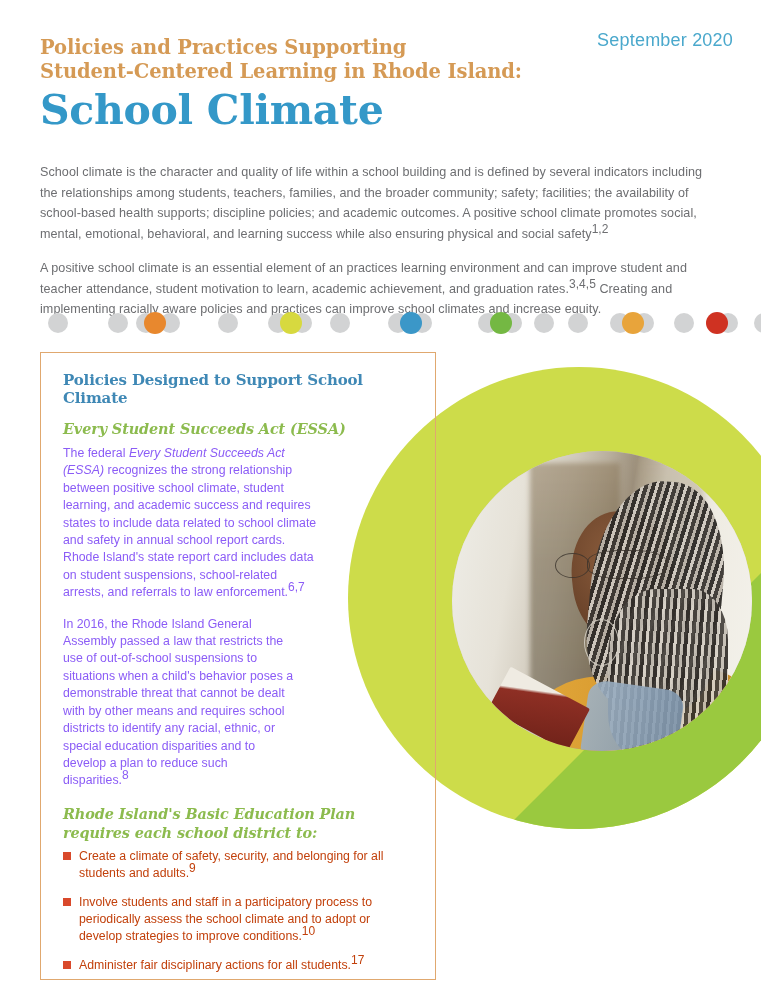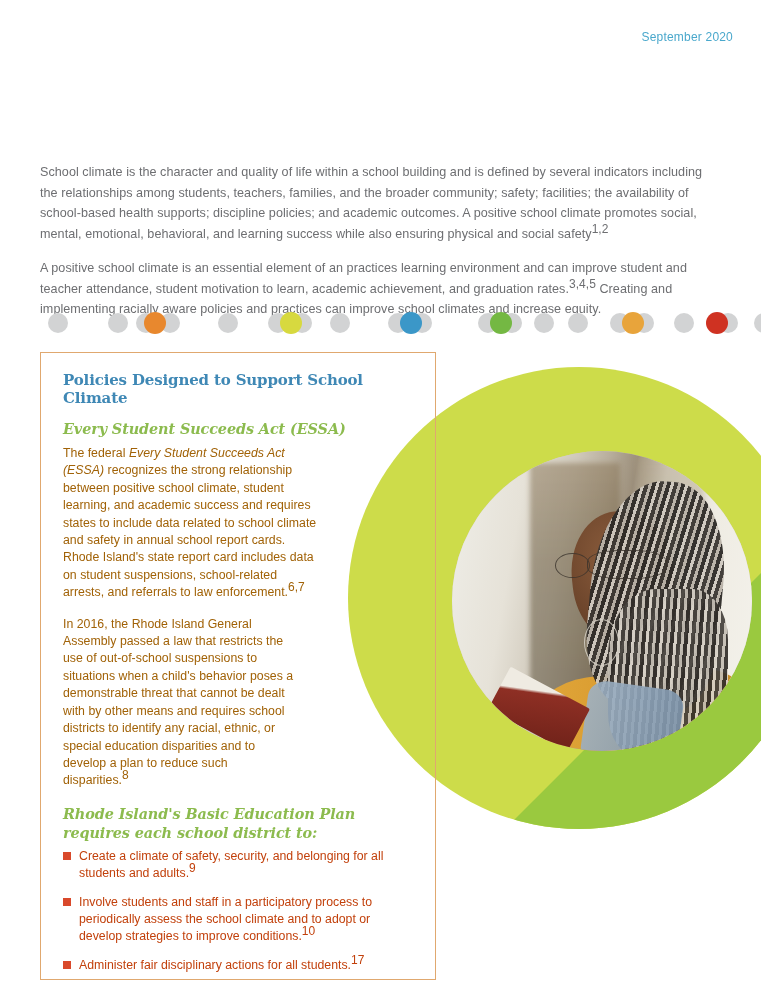--- a/index.html
+++ b/index.html
@@ -21,21 +21,21 @@
     inset: 0;
     background: #ffffff;
   }
 
   
   .date {
     position: absolute;
     top: 30px;
     right: 28px;
     font-family: "Liberation Sans", sans-serif;
-    font-size: 12px;
+    font-size: 18px;
     color: #4aa8cc;
     letter-spacing: 0.2px;
     text-align: right;
   }
 
   
   .title-block {
     position: absolute;
     left: 40px;
     top: 36px;
@@ -275,21 +275,21 @@
     font-size: 14.4px;
     line-height: 19px;
     color: #8cbb4e;
     margin: 0 0 7px 0;
     letter-spacing: -0.1px;
   }
   .sec-head.tight { margin-bottom: 6px; }
   .body-text {
     font-size: 12.3px;
     line-height: 17.4px;
-    color: #a16207;
+    color: #8b5cf6;
     margin: 0 7px 14px 0;
     letter-spacing: 0.02px;
   }
   .body-text em { font-style: italic; }
   .w1 { width: 258px; }
   .w2 { width: 232px; }
 
   ul.bullets {
     list-style: none;
     margin: 0;
@@ -314,20 +314,27 @@
     background: #d9492b;
   }
 </style>
 </head>
 <body>
 
 <div class="page">
 
   <div class="date">September 2020</div>
 
+  <div class="title-block">
+    <div class="kicker">
+      <span>Policies and Practices Supporting</span>
+      <span class="l2">Student-Centered Learning in Rhode Island:</span>
+    </div>
+    <div class="headline">School Climate</div>
+  </div>
 
   <div class="intro" style="top:162px;">
     <p class="p1"><span>School climate is the character and quality of life within a school building and is defined by several indicators including the relationships among students, teachers, families, and the broader community; safety; facilities; the availability of school-based health supports; discipline policies; and academic outcomes. A positive school climate promotes social, mental, emotional, behavioral, and learning success while also ensuring physical and social safety</span><sup>1,2</sup></p>
     <p><span>A positive school climate is an essential element of an practices learning environment and can improve student and teacher attendance, student motivation to learn, academic achievement, and graduation rates.</span><sup>3,4,5</sup><span> Creating and implementing racially aware policies and practices can improve school climates and increase equity.</span></p>
   </div>
 
   <div class="dots" id="dot-row">
       <span class="dot gray" style="left: 8px;"></span>
       <span class="dot gray" style="left: 68px;"></span>
       <span class="dot gray" style="left: 96px;"></span>

